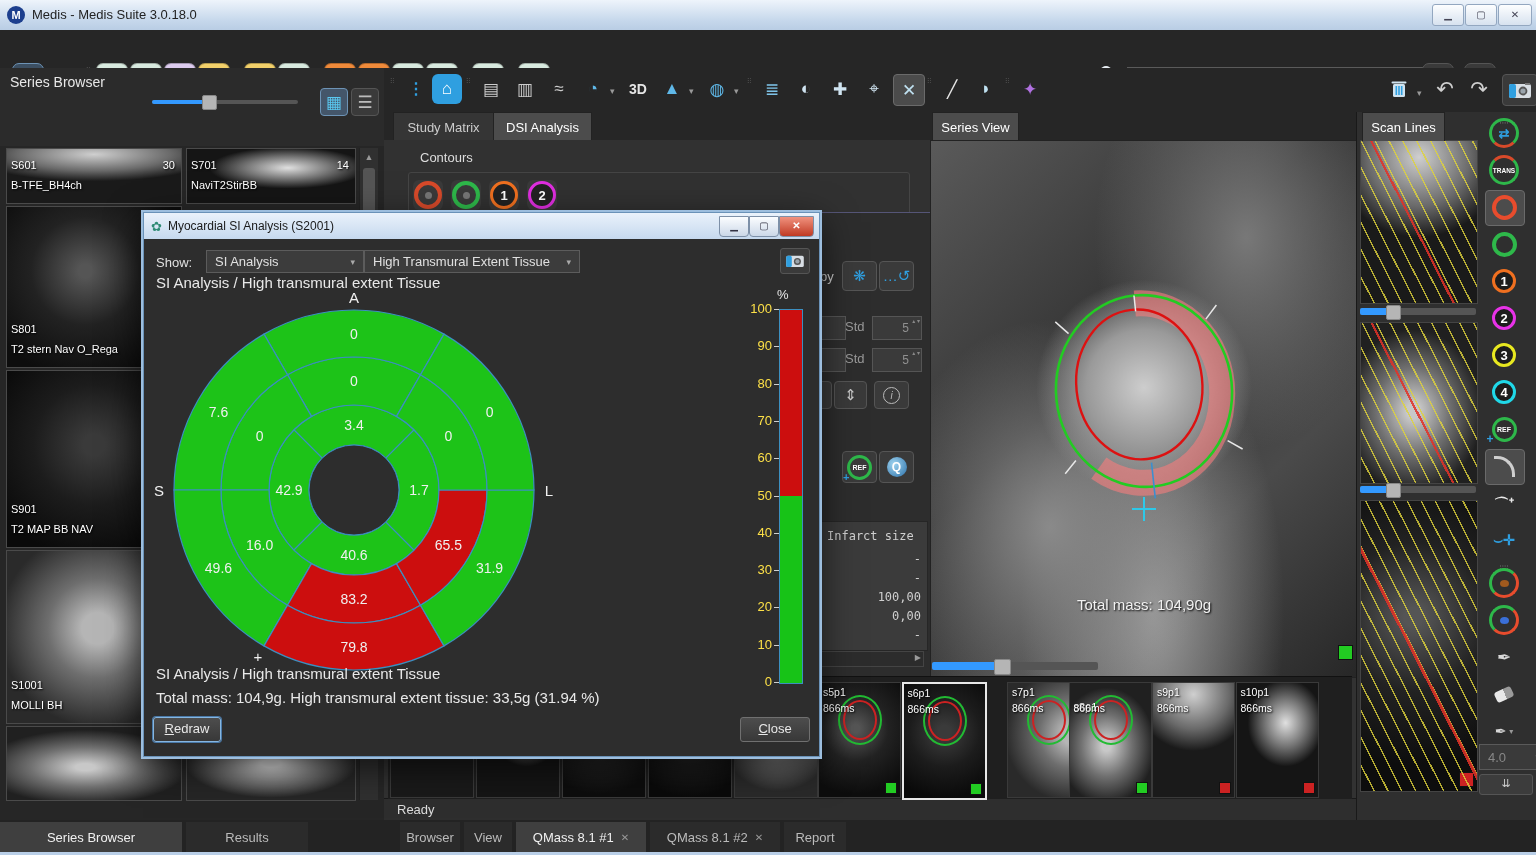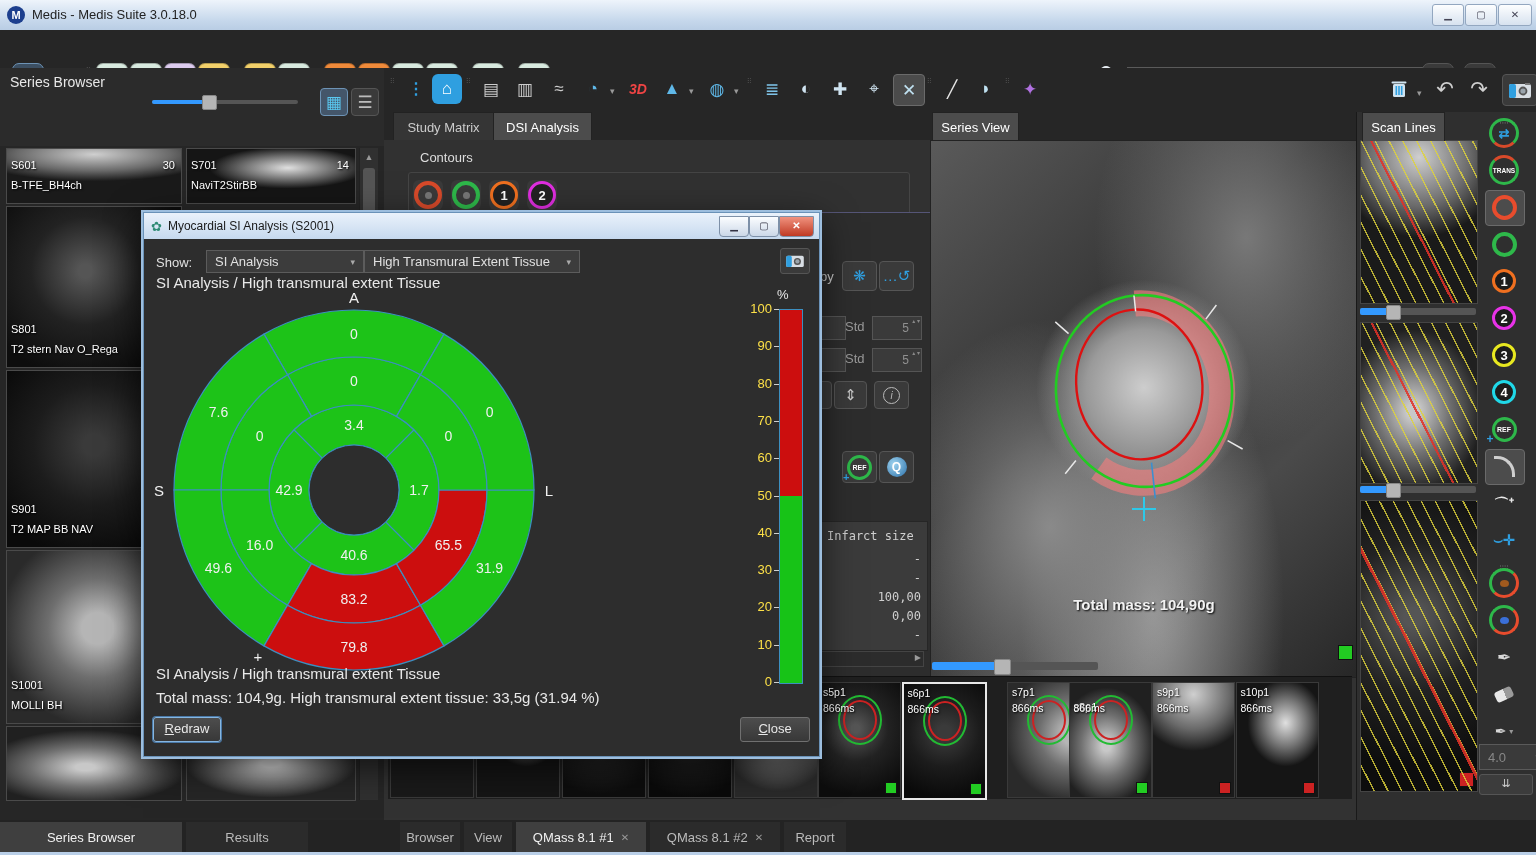--- a/index.html
+++ b/index.html
@@ -69,21 +69,21 @@
   .spin .arrows{position:absolute;right:1px;top:0;color:#888;font-size:6px;line-height:9px;}
   .resultsbox{position:absolute;background:#3b3b3b;border:1px solid #262626;font-family:"DejaVu Sans Mono",monospace;font-size:12px;color:#cfcfcf;}
   .rval{position:absolute;right:6px;white-space:pre;}
   
   .mainmri{background:
     radial-gradient(circle at 50% 46%,#cdcdcd 0%,#9a9a9a 16%,rgba(120,120,120,0) 30%),
     radial-gradient(ellipse at 28% 72%,#8a8a8a 0%,rgba(80,80,80,0) 38%),
     radial-gradient(ellipse at 74% 18%,#787878 0%,rgba(70,70,70,0) 34%),
     radial-gradient(ellipse at 52% 88%,#9b9b9b 0%,rgba(90,90,90,0) 42%),
     linear-gradient(135deg,#5a5a5a,#333 40%,#4a4a4a 70%,#272727);}
-  .overlaytext{position:absolute;width:426px;text-align:center;color:#f2f2f2;font-weight:bold;font-size:15px;text-shadow:1px 1px 2px #000;}
+  .overlaytext{position:absolute;width:426px;text-align:center;color:#f2f2f2;font-weight:normal;font-size:15px;text-shadow:1px 1px 2px #000;}
   
   .filmstrip{left:388px;top:676px;width:964px;height:122px;background:#1f1f1f;border-top:1px solid #111;z-index:1;}
   .fthumb{position:absolute;border:1px solid #3a3a3a;overflow:hidden;}
   .fthumb.sel{border:2px solid #e8e8e8;}
   .contour-o{position:absolute;border:2px solid #22bb33;border-radius:50%;}
   .contour-i{position:absolute;border:2px solid #cc2222;border-radius:50%;}
   .indsq{position:absolute;width:10px;height:10px;border:1px solid #111;}
   
   .rightpanel{left:1356px;top:112px;width:180px;height:708px;background:#2f2f2f;border-left:1px solid #191919;}
   .scanline-thumb{position:absolute;overflow:hidden;border:1px solid #444;}
@@ -200,21 +200,21 @@
           <div style="color: rgb(204, 204, 204); font-size: 17px; font-weight: normal; font-style: normal;">▥</div>
         </div>
         <div class="tool" style="left: 160px; top: 6px;">
           <div style="color: rgb(204, 204, 204); font-size: 17px; font-weight: normal; font-style: normal;">≈</div>
         </div>
         <div class="tool" style="left: 194px; top: 6px;">
           <div style="color: rgb(95, 184, 232); font-size: 17px; font-weight: normal; font-style: normal;">◔</div>
         </div>
         <div class="dd-arrow" style="left: 226px; top: 18px;">▾</div>
         <div class="tool" style="left: 239px; top: 6px;">
-          <div style="color: #ef4444; font-size: 14px; font-weight: bold; font-style: italic;">3D</div>
+          <div style="color: #e5e5e5; font-size: 14px; font-weight: bold; ">3D</div>
         </div>
         <div class="tool" style="left: 273px; top: 6px;">
           <div style="color: rgb(95, 184, 232); font-size: 17px; font-weight: normal; font-style: normal;">▲</div>
         </div>
         <div class="dd-arrow" style="left: 305px; top: 18px;">▾</div>
         <div class="tool" style="left: 318px; top: 6px;">
           <div style="color: rgb(95, 184, 232); font-size: 17px; font-weight: normal; font-style: normal;">◍</div>
         </div>
         <div class="dd-arrow" style="left: 350px; top: 18px;">▾</div>
         <div class="sep" style="left: 363px; top: 9px;">⁞⁞⁞</div>
@@ -455,20 +455,23 @@
           <div class="indsq" style="right: 3px; bottom: 3px; background: rgb(204, 34, 34);"></div>
         </div>
         <div class="fthumb mri1" style="left: 847.5px; top: 5px; width: 81px; height: 114px;">
           <div class="thumb-label" style="left: 4px; top: 3px; font-size: 10.5px;">s10p1</div>
           <div class="thumb-label" style="left: 4px; top: 19px; font-size: 10.5px;">866ms</div>
           <div class="indsq" style="right: 3px; bottom: 3px; background: rgb(204, 34, 34);"></div>
         </div>
       </div>
     </div>
 
+  <div class="abs statusbar">
+    <div style="position:absolute;left:13px;top:3px;font-size:13px;color:#ddd;">Ready</div>
+  </div>
   <div class="abs bottombar"></div>
   <div class="btab active" style="left:0;width:182px;">Series Browser</div>
   <div class="btab" style="left:186px;width:122px;">Results</div>
   <div id="app-tabs">
       <div class="btab" style="left: 400px; width: 60px;">
         <div style="position: static;">Browser</div>
       </div>
       <div class="btab" style="left: 464px; width: 48px;">
         <div style="position: static;">View</div>
       </div>

